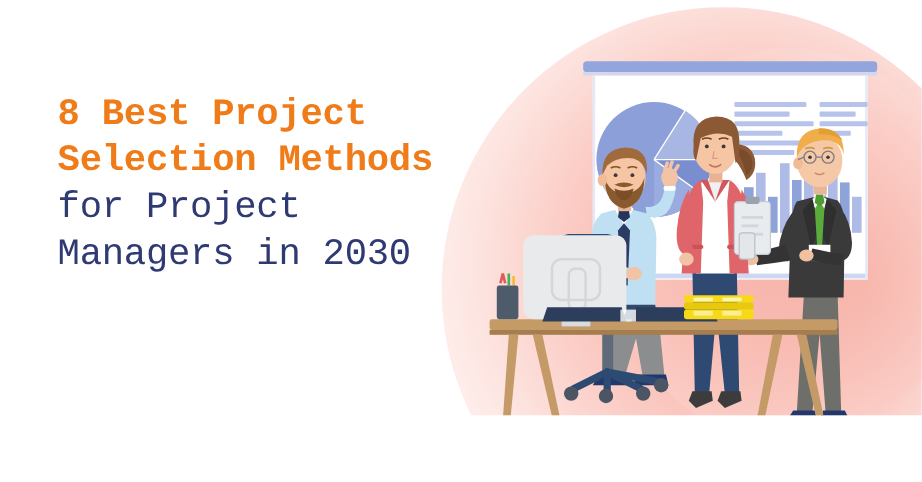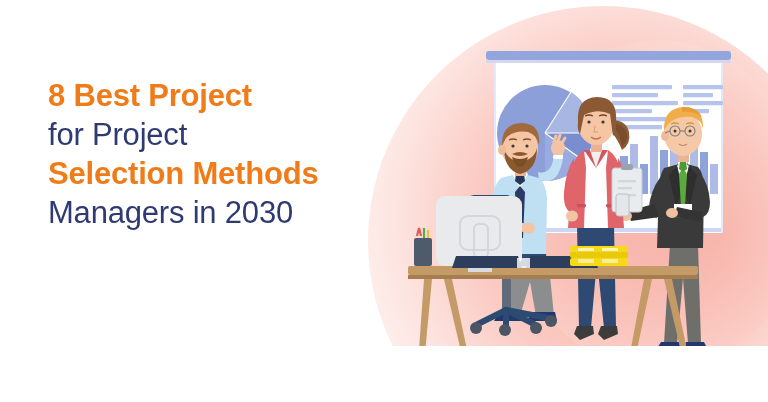--- a/index.html
+++ b/index.html
@@ -12,20 +12,21 @@
     overflow: hidden;
     font-family: "Liberation Sans", sans-serif;
     background: #ffffff;
   }
   #banner {
     position: relative;
     width: 768px;
     height: 346px;
     overflow: hidden;
     background: #ffffff;
+    font-family: Liberation Mono, monospace;
   }
   
   .bg-glow {
     position: absolute;
     right: -70px;
     bottom: -130px;
     width: 470px;
     height: 470px;
     border-radius: 50%;
     background: radial-gradient(circle at 55% 45%,
@@ -89,22 +90,22 @@
 </head>
 <body>
 
 <div id="banner">
 
   <div class="bg-glow"></div>
   <div class="bg-glow2"></div>
 
   <div class="headline">
     <span class="line accent">8 Best Project</span>
+    <span class="line accent">Selection Methods</span>
     <span class="line plain">for Project</span>
-    <span class="line accent">Selection Methods</span>
     <span class="line plain">Managers in 2030</span>
   </div>
 
   <div class="illustration">
     <svg width="370" height="374" viewBox="0 0 370 374" xmlns="http://www.w3.org/2000/svg">
 
       <g>
         <rect x="88" y="23" width="245" height="9" rx="3" fill="#93a5dd"></rect>
         <rect x="88" y="32" width="245" height="3" fill="#ccd6f1" opacity="0.85"></rect>
         <rect x="96" y="35" width="229" height="170" fill="#ffffff"></rect>

